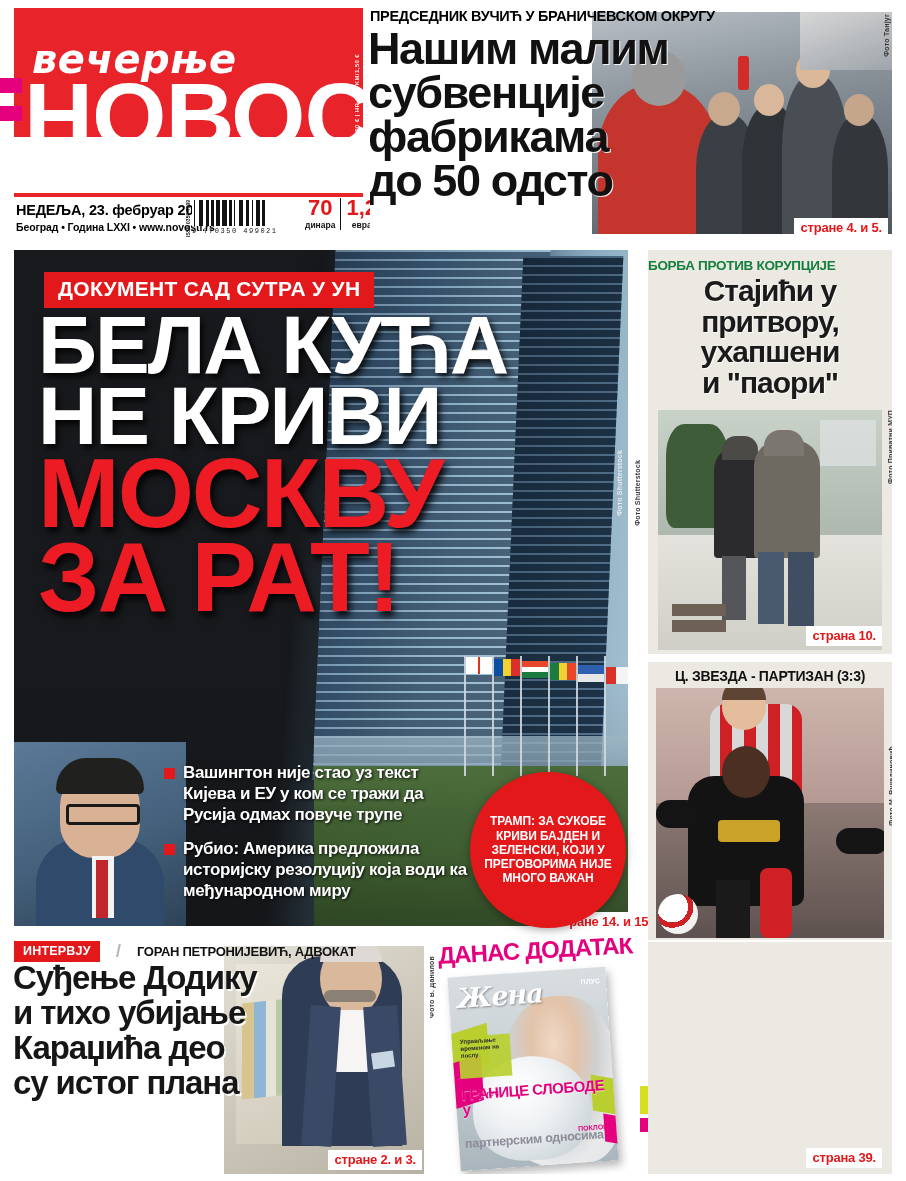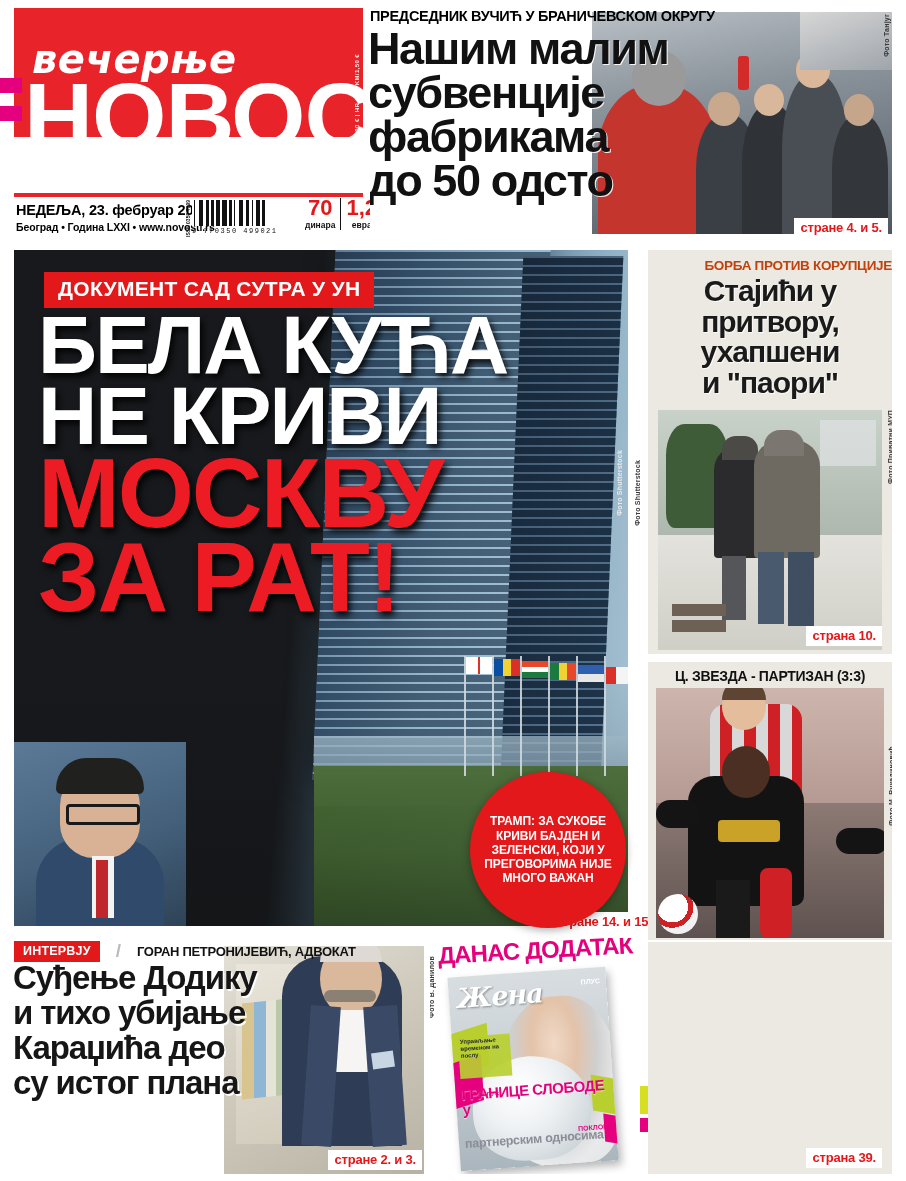--- a/index.html
+++ b/index.html
@@ -145,22 +145,22 @@
   .trump-badge{
     position:absolute;left:470px;top:772px;width:156px;height:156px;border-radius:50%;
     background:#e2181b;color:#fff;display:flex;align-items:center;justify-content:center;
     text-align:center;z-index:7;box-shadow:0 2px 8px rgba(0,0,0,.35);
   }
   .trump-badge .tb{font-size:12px;line-height:14.2px;font-weight:700;letter-spacing:-.1px;padding:0 7px;}
 
   
   .rc-corr{left:648px;top:250px;width:244px;height:404px;background:#ece9e2;overflow:hidden;}
   .rc-corr .kick{
-    position:absolute;left:0;right:0;top:8px;text-align:right;font-size:13.5px;font-weight:700;
-    color:#c2410c;letter-spacing:-.3px;
+    position:absolute;left:0;right:0;top:8px;text-align:left;font-size:13.5px;font-weight:700;
+    color:#15803d;letter-spacing:-.3px;
   }
   .rc-corr .hl{
     position:absolute;left:0;right:0;top:26px;text-align:center;
     font-size:30px;line-height:30.5px;font-weight:700;color:#1a1a1a;letter-spacing:-1px;
     text-shadow:1px 1px 0 rgba(255,255,255,.8);
   }
   .rc-corr .photo{
     position:absolute;left:10px;right:10px;top:160px;bottom:4px;overflow:hidden;
     background:linear-gradient(to bottom,#c9cfc6 0%,#b6bdb4 40%,#d8d9d2 70%,#e7e6e0 100%);
   }
@@ -386,20 +386,30 @@
 
   <div class="abs rubio">
     <div class="abs" style="left:22px;top:96px;width:128px;height:92px;background:#2f4a6b;border-radius:46px 46px 0 0;"></div>
     <div class="abs" style="left:46px;top:24px;width:80px;height:92px;background:#d9b195;border-radius:40px 40px 34px 34px;"></div>
     <div class="abs" style="left:42px;top:16px;width:88px;height:36px;background:#20201f;border-radius:44px 44px 8px 8px;"></div>
     <div class="abs" style="left:52px;top:62px;width:68px;height:15px;border:3px solid #19191a;border-radius:4px;"></div>
     <div class="abs" style="left:78px;top:114px;width:22px;height:62px;background:#f3f3f3;"></div>
     <div class="abs" style="left:82px;top:118px;width:12px;height:58px;background:#c0272d;"></div>
   </div>
 
+  <div class="bullets">
+    <div class="bul">
+      <span class="sq"></span>
+      <span class="tx">Вашингтон није стао уз текст Кијева и ЕУ у ком се тражи да Русија одмах повуче трупе</span>
+    </div>
+    <div class="bul">
+      <span class="sq"></span>
+      <span class="tx">Рубио: Америка предложила историјску резолуцију која води ка међународном миру</span>
+    </div>
+  </div>
 
   <div class="trump-badge">
     <div class="tb">ТРАМП: ЗА СУКОБЕ КРИВИ БАЈДЕН И ЗЕЛЕНСКИ, КОЈИ У ПРЕГОВОРИМА НИЈЕ МНОГО ВАЖАН</div>
   </div>
   <div class="pagref" style="left:550px;top:912px;">стране 14. и 15.</div>
 
   <div class="abs rc-corr">
     <div class="kick">БОРБА ПРОТИВ КОРУПЦИЈЕ</div>
     <div class="hl">
       <div>Стајићи у</div>

